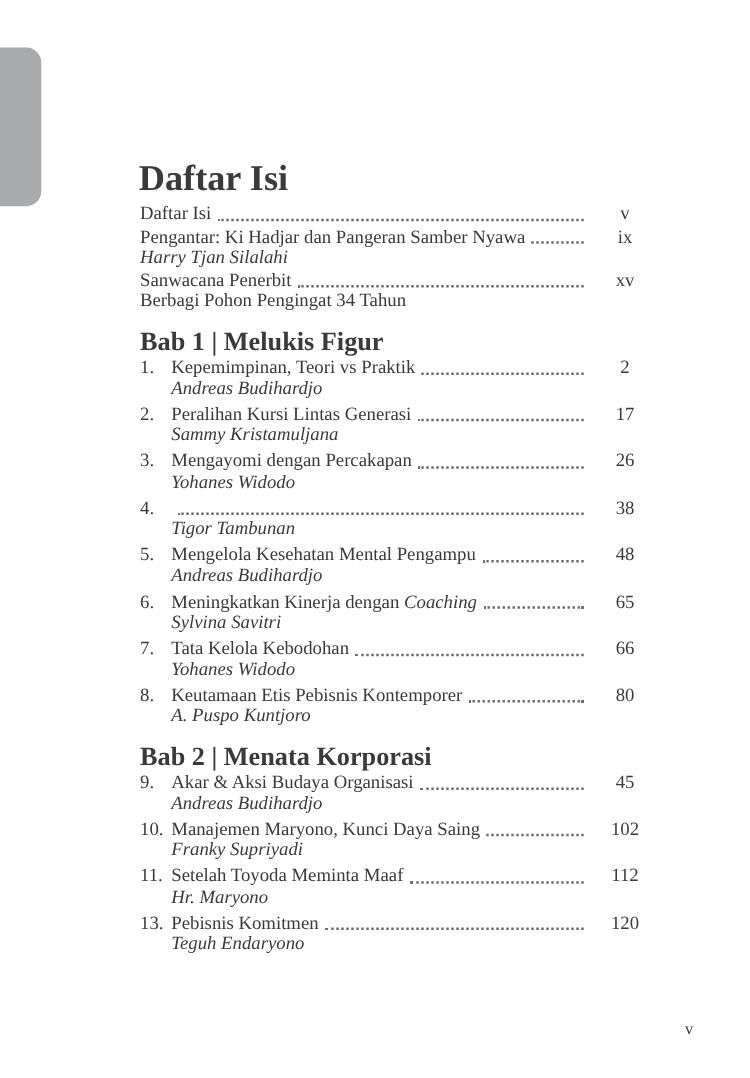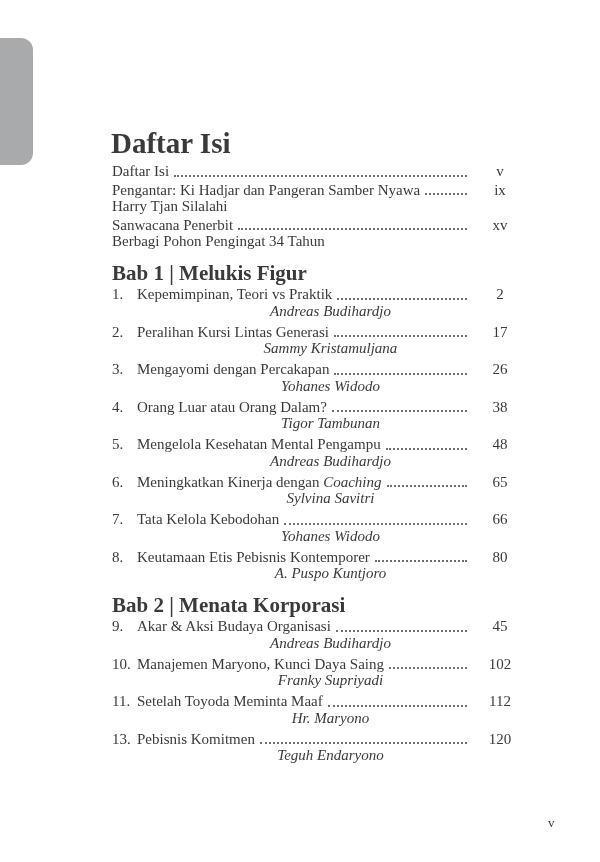--- a/index.html
+++ b/index.html
@@ -44,28 +44,28 @@
     flex: 1 1 auto;
     min-width: 10px;
     height: 0;
     border-bottom: 2px dotted #6f6f6f;
     margin: 0 9px 3px 5px;
     align-self: flex-end;
   }
   .pnum { flex: 0 0 48px; width: 48px; text-align: center; white-space: nowrap; }
   .fm-group { margin-bottom: 2px; }
   .subtitle { display: block; }
-  .subtitle.italic { }
+  .subtitle.italic { font-style: italic; }
   .subtitle:empty { display: none; }
   .section { margin-top: 15px; }
   .section-heading { font-weight: bold; font-size: 21px; }
   .entries { margin-top: 5px; }
   .entry { margin-bottom: 4.5px; }
   .entry .num { flex: 0 0 25px; width: 25px; }
-  .entry .author { padding-left: 25px; font-style: italic; text-align: center; }
+  .entry .author { padding-left: 25px; font-style: italic; }
   .folio {
     position: absolute;
     left: 548px;
     top: 815px;
     font-size: 13px;
     line-height: 16px;
   }
   .tem:empty { display: none; }
 </style>
 </head>
@@ -134,21 +134,20 @@
       <span class="t"><span class="tt">Mengayomi dengan Percakapan</span></span>
       <span class="dots"></span>
       <span class="pnum">26</span>
     </div>
     <div class="author">Yohanes Widodo</div>
   </div>
 
   <div class="entry">
     <div class="row">
       <span class="num">4.</span>
-      <span class="t"><span class="tt">Orang Luar atau Orang Dalam?</span></span>
       <span class="dots"></span>
       <span class="pnum">38</span>
     </div>
     <div class="author">Tigor Tambunan</div>
   </div>
 
   <div class="entry">
     <div class="row">
       <span class="num">5.</span>
       <span class="t"><span class="tt">Mengelola Kesehatan Mental Pengampu</span></span>

